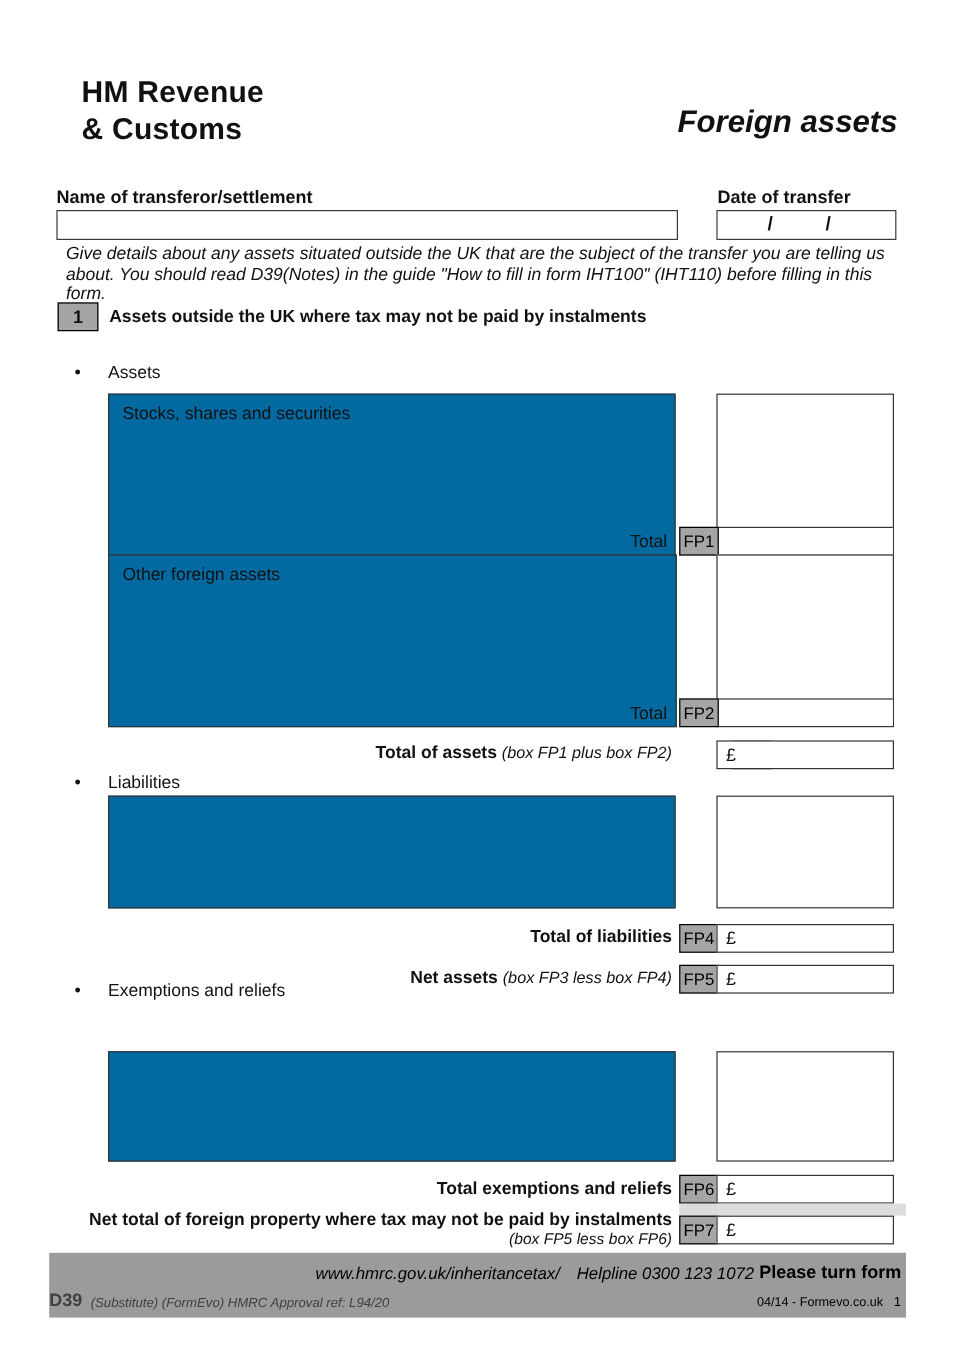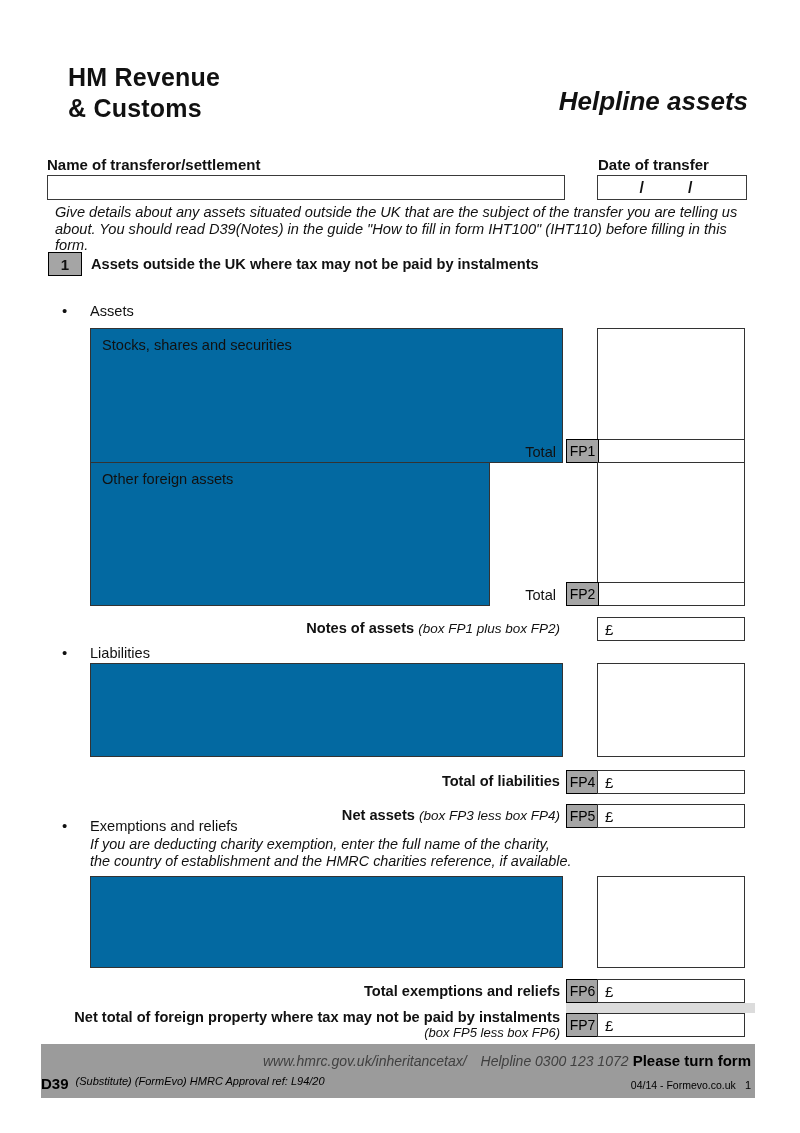--- a/index.html
+++ b/index.html
@@ -25,21 +25,21 @@
 
   .sec-num { left:48px; top:252px; width:34px; height:24px; background:#a5a5a5; border:1.6px solid #000;
              display:flex; align-items:center; justify-content:center; font-size:15px; font-weight:bold; }
   .sec-title { left:91px; top:256px; font-size:14.6px; font-weight:bold; }
 
   .bullet-row { left:62px; font-size:14.6px; display:flex; align-items:baseline; }
   .bullet-row .dot { width:28px; font-size:15px; }
 
   .bigbox { border:1.3px solid #333; background:#0369a1; padding:8px 11px; font-size:14.6px; }
   .box-stocks { left:90px; top:328px; width:473px; height:135px; }
-  .box-other  { left:90px; top:462px; width:400px; height:144px; }
+  .box-other  { left:90px; top:462px; width:474px; height:144px; }
   .box-liab   { left:90px; top:663px; width:473px; height:94px; }
   .box-exempt { left:90px; top:876px; width:473px; height:92px; }
 
   .rightcol { border:1.3px solid #333; background:#fff; }
   .rcol-a { left:597px; top:328px; width:148px; height:135px; }
   .rcol-b { left:597px; top:462px; width:148px; height:144px; }
   .rcol-liab   { left:597px; top:663px; width:148px; height:94px; }
   .rcol-exempt { left:597px; top:876px; width:148px; height:92px; }
   .amount-row { position:absolute; left:0; right:0; bottom:0; height:23px; border-top:1.2px solid #333; background:#fff; }
 
@@ -72,40 +72,40 @@
   .lbl-fp5 { top:807px; }
   .lbl-fp6 { top:983px; }
   .lbl-fp7 { top:1010px; line-height:15px; }
   .lbl-fp7 .small-i { font-size:13px; }
 
   .charity-note { left:90px; top:836px; font-size:14.4px; font-style:italic; line-height:17px; }
 
   .gray-strip { left:566px; top:1003px; width:189px; height:10px; background:#dcdcdc; }
 
   .footer-bar { left:41px; top:1044px; width:714px; height:54px; background:#9b9b9b; }
-  .foot-url { position:absolute; left:222px; top:9px; font-size:14px; font-style:italic; color:#404040;
+  .foot-url { position:absolute; left:222px; top:9px; font-size:14px; font-style:italic; color:#000000;
               display:flex; gap:14px; white-space:nowrap; }
   .foot-turn { position:absolute; right:4px; top:8px; font-size:15px; font-weight:bold; color:#000; }
-  .foot-left { position:absolute; left:0px; bottom:6px; display:flex; align-items:flex-start; color:#000000; }
+  .foot-left { position:absolute; left:0px; bottom:6px; display:flex; align-items:flex-end; color:#404040; }
   .foot-code { font-size:15px; font-weight:bold; }
   .foot-ref { font-size:11px; font-weight:normal; font-style:italic; margin-left:7px; }
   .foot-right { position:absolute; right:4px; bottom:7px; display:flex; align-items:baseline; gap:9px; color:#000; }
   .foot-ver { font-size:10.5px; }
   .foot-page { font-size:11px; }
 </style>
 </head>
 <body>
 
 <div class="page">
 
   <div class="abs logo">
     <div>HM Revenue</div>
     <div>&amp; Customs</div>
   </div>
-  <div class="abs form-title">Helpline assets</div>
+  <div class="abs form-title">Foreign assets</div>
 
   <div class="abs name-label b">Name of transferor/settlement</div>
   <div class="abs name-box"></div>
   <div class="abs date-label b">Date of transfer</div>
   <div class="abs date-box">
     <span>/</span>
     <span>/</span>
   </div>
 
   <div class="abs intro">
@@ -133,21 +133,21 @@
   <div class="abs bigbox box-other">
     <div>Other foreign assets</div>
   </div>
   <div class="abs total-lbl total-2">Total</div>
   <div class="abs rightcol rcol-b">
     <div class="amount-row"></div>
   </div>
   <div class="abs fptag tag-fp2">FP2</div>
 
   <div class="abs rlabel lbl-fp3">
-    <span class="b">Notes of assets</span>
+    <span class="b">Total of assets</span>
     <span class="small-i">(box FP1 plus box FP2)</span>
   </div>
   <div class="abs fptag tag-fp3">FP3</div>
   <div class="abs amtbox amt-fp3">
     <span>£</span>
   </div>
 
   <div class="abs bullet-row" style="top:644px;">
     <span class="dot">•</span>
     <span>Liabilities</span>
@@ -171,24 +171,20 @@
   <div class="abs fptag tag-fp5">FP5</div>
   <div class="abs amtbox amt-fp5">
     <span>£</span>
   </div>
 
   <div class="abs bullet-row" style="top:817px;">
     <span class="dot">•</span>
     <span>Exemptions and reliefs</span>
   </div>
 
-  <div class="abs charity-note">
-    <div>If you are deducting charity exemption, enter the full name of the charity,</div>
-    <div>the country of establishment and the HMRC charities reference, if available.</div>
-  </div>
 
   <div class="abs bigbox box-exempt"></div>
   <div class="abs rightcol rcol-exempt"></div>
 
   <div class="abs rlabel lbl-fp6">
     <span class="b">Total exemptions and reliefs</span>
   </div>
   <div class="abs fptag tag-fp6">FP6</div>
   <div class="abs amtbox amt-fp6">
     <span>£</span>

